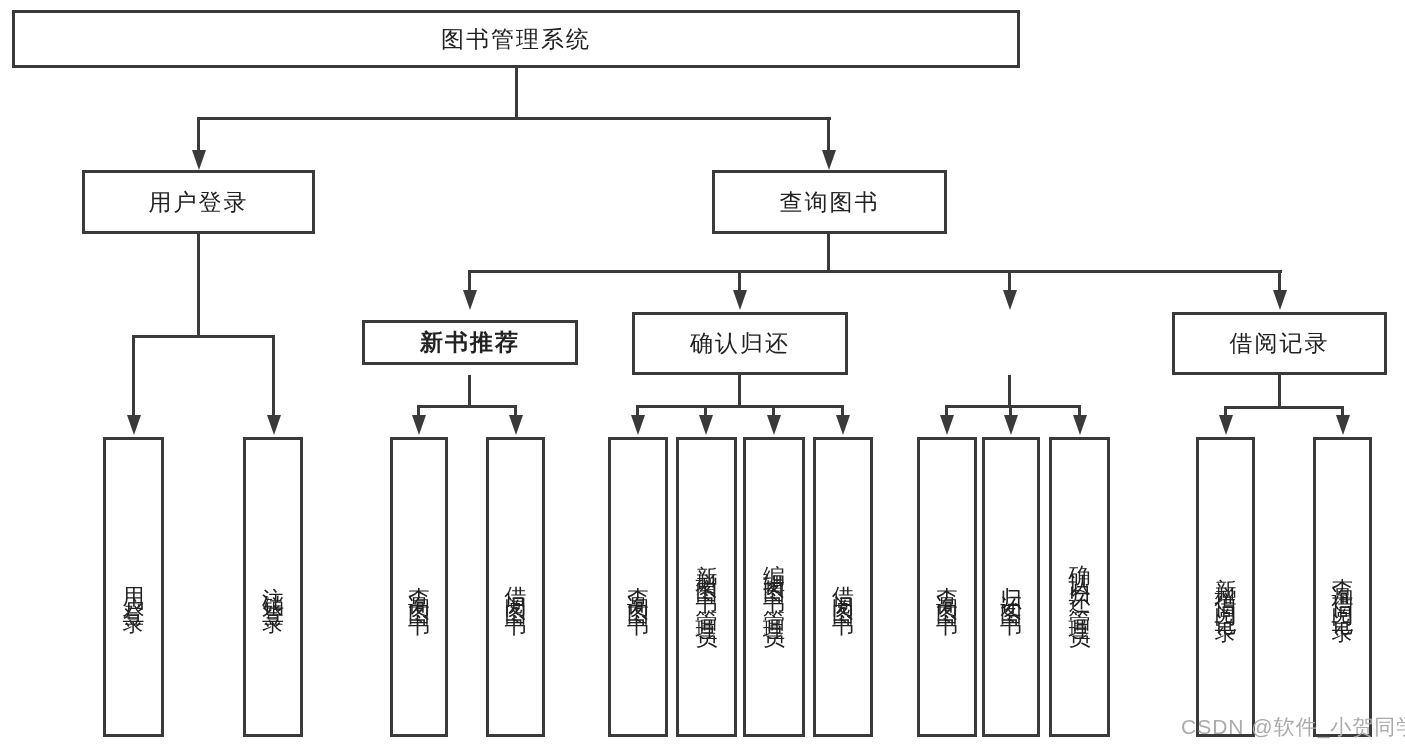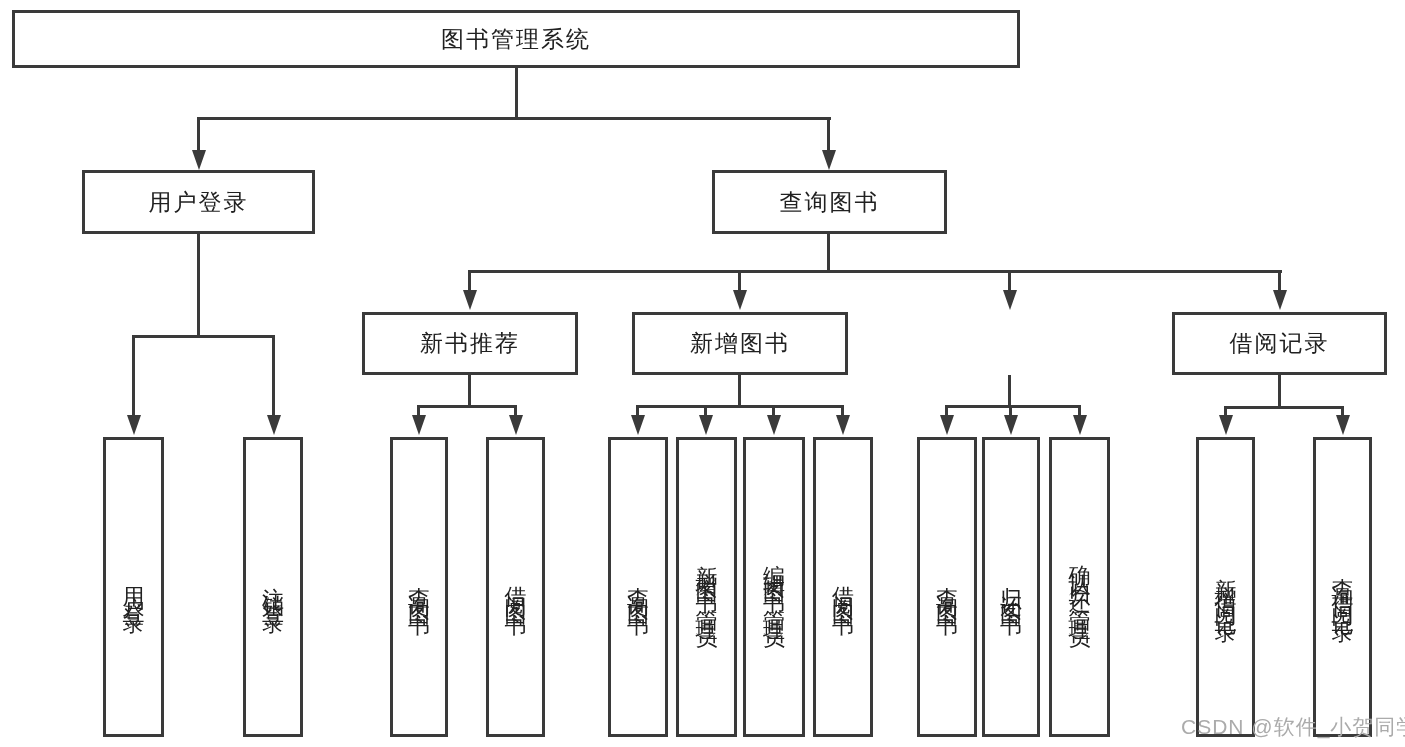--- a/index.html
+++ b/index.html
@@ -123,25 +123,25 @@
     <span>图书管理系统</span>
   </div>
 
   <div class="box" style="left:82px; top:170px; width:233px; height:64px;">
     <span>用户登录</span>
   </div>
   <div class="box" style="left:712px; top:170px; width:235px; height:64px;">
     <span>查询图书</span>
   </div>
 
-  <div class="box" style="left:362px; top:312px; width:216px; height:63px;">
+  <div class="box" style="left:362px; top:320px; width:216px; height:45px;font-weight:bold;">
     <span>新书推荐</span>
   </div>
   <div class="box" style="left:632px; top:312px; width:216px; height:63px;">
-    <span>新增图书</span>
+    <span>确认归还</span>
   </div>
   <div class="box" style="left:1172px; top:312px; width:215px; height:63px;">
     <span>借阅记录</span>
   </div>
 
   <div class="box leaf" style="left:103px; width:61px;">
     <span class="vtext">用户登录</span>
   </div>
   <div class="box leaf" style="left:243px; width:60px;">
     <span class="vtext">注销登录</span>

